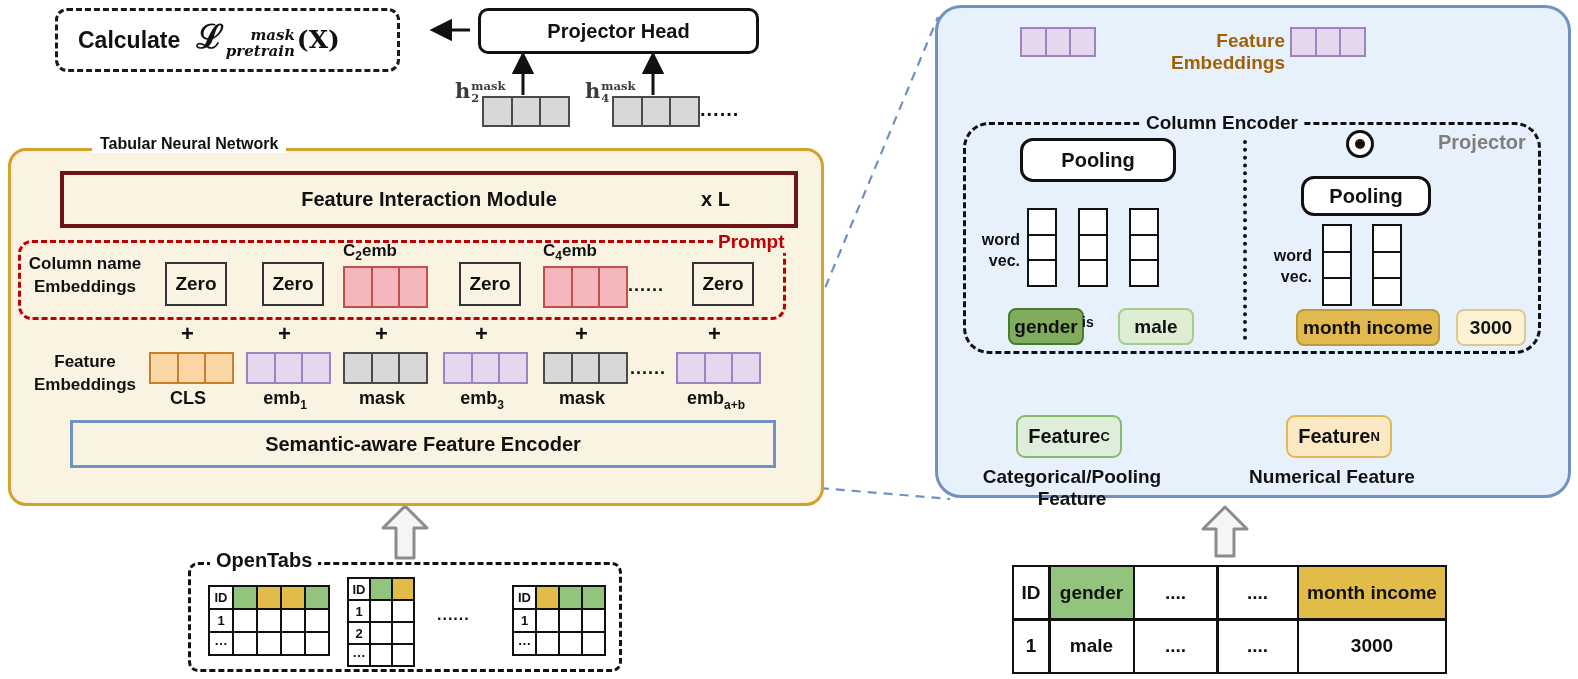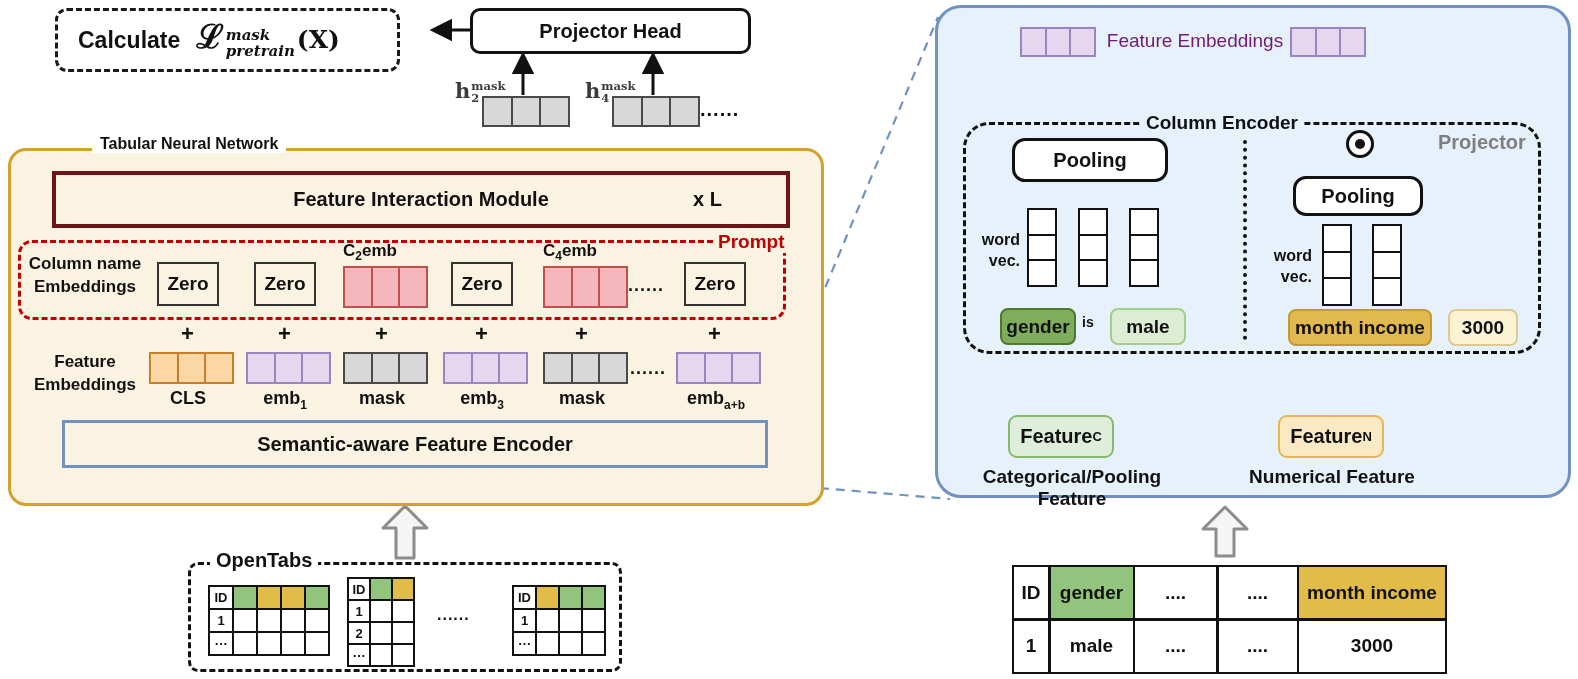--- a/index.html
+++ b/index.html
@@ -1,23 +1,23 @@
 <!DOCTYPE html>
 <html><head>
 <meta charset="utf-8">
 <style>
   html,body{margin:0;padding:0;background:#fff;}
   #canvas{position:relative;width:1578px;height:679px;background:#fff;
           font-family:"Liberation Sans",sans-serif;color:#111;overflow:hidden;}
   .abs{position:absolute;}
-  .ctr{display:flex;align-items:center;justify-content:center;text-align:center;}
+  .ctr{display:flex;align-items:center;justify-content:center;text-align:center;margin-left:8px;}
 
   
   #calc-box{left:55px;top:8px;width:345px;height:64px;border:3px dashed #1a1a1a;border-radius:12px;
-            display:flex;align-items:center;gap:16px;padding-left:20px;box-sizing:border-box;}
+            display:flex;align-items:center;gap:16px;padding-left:20px;box-sizing:border-box;text-align:right;}
   .calc-word{font-size:23px;font-weight:bold;}
   .mathL{font-family:"DejaVu Serif",serif;font-size:33px;font-weight:bold;line-height:1;}
   .supsub{display:inline-flex;flex-direction:column;font-family:"DejaVu Serif",serif;
           font-style:italic;font-weight:bold;font-size:15px;line-height:1.05;vertical-align:middle;margin:0 2px;}
   .mathX{font-family:"DejaVu Serif",serif;font-size:25px;font-weight:bold;}
 
   
   #projector{left:470px;top:8px;width:275px;height:40px;border:3px solid #111;border-radius:10px;
              font-size:20px;font-weight:bold;background:#fff;}
   .hlabel{display:inline-flex;font-family:"DejaVu Serif",serif;font-weight:bold;color:#3b3b3b;}
@@ -59,21 +59,21 @@
   
   #opentabs-box{left:188px;top:562px;width:434px;height:110px;border:3px dashed #111;border-radius:10px;box-sizing:border-box;}
   #opentabs-title{left:210px;top:549px;background:#fff;padding:0 6px;font-size:20px;font-weight:bold;}
   .mini{position:absolute;display:grid;gap:2px;background:#111;border:2.5px solid #111;}
   .mini span{background:#fff;display:flex;align-items:center;justify-content:center;font-size:13px;font-weight:bold;}
   .mini .g{background:#93C47D;}
   .mini .y{background:#E2BC48;}
 
   
   #right-panel{left:935px;top:5px;width:636px;height:493px;border:3px solid #7191C1;border-radius:26px;background:#E7F1FB;box-sizing:border-box;}
-  #fe-red-label{left:1105px;top:30px;width:180px;text-align:center;color:#701a75;font-size:19px;font-weight:normal;}
+  #fe-red-label{left:1105px;top:30px;width:180px;text-align:right;color:#a16207;font-size:19px;font-weight:bold;}
   #fenc-box{left:963px;top:122px;width:578px;height:232px;border:3px dashed #111;border-radius:26px;box-sizing:border-box;}
   #fenc-label{left:1140px;top:112px;background:#E7F1FB;padding:0 6px;font-size:19px;font-weight:bold;}
   #fenc-divider{left:1243px;top:140px;height:200px;width:0;border-left:4px dotted #111;}
   .pooling{position:absolute;border:3px solid #111;border-radius:13px;background:#fff;font-size:20px;font-weight:bold;box-sizing:border-box;}
   #pooling-cat{left:1012px;top:138px;width:156px;height:44px;}
   #pooling-num{left:1293px;top:176px;width:130px;height:40px;}
   .wordvec{position:absolute;width:48px;text-align:right;font-size:16px;font-weight:bold;line-height:1.3;}
   .token{position:absolute;border-radius:8px;font-size:19px;font-weight:bold;box-sizing:border-box;}
   #tok-gender{left:1000px;top:308px;width:76px;height:37px;background:#7FAC5D;border:2.5px solid #4C7A2D;}
   #tok-is{left:1082px;top:314px;font-size:14px;font-weight:bold;}

